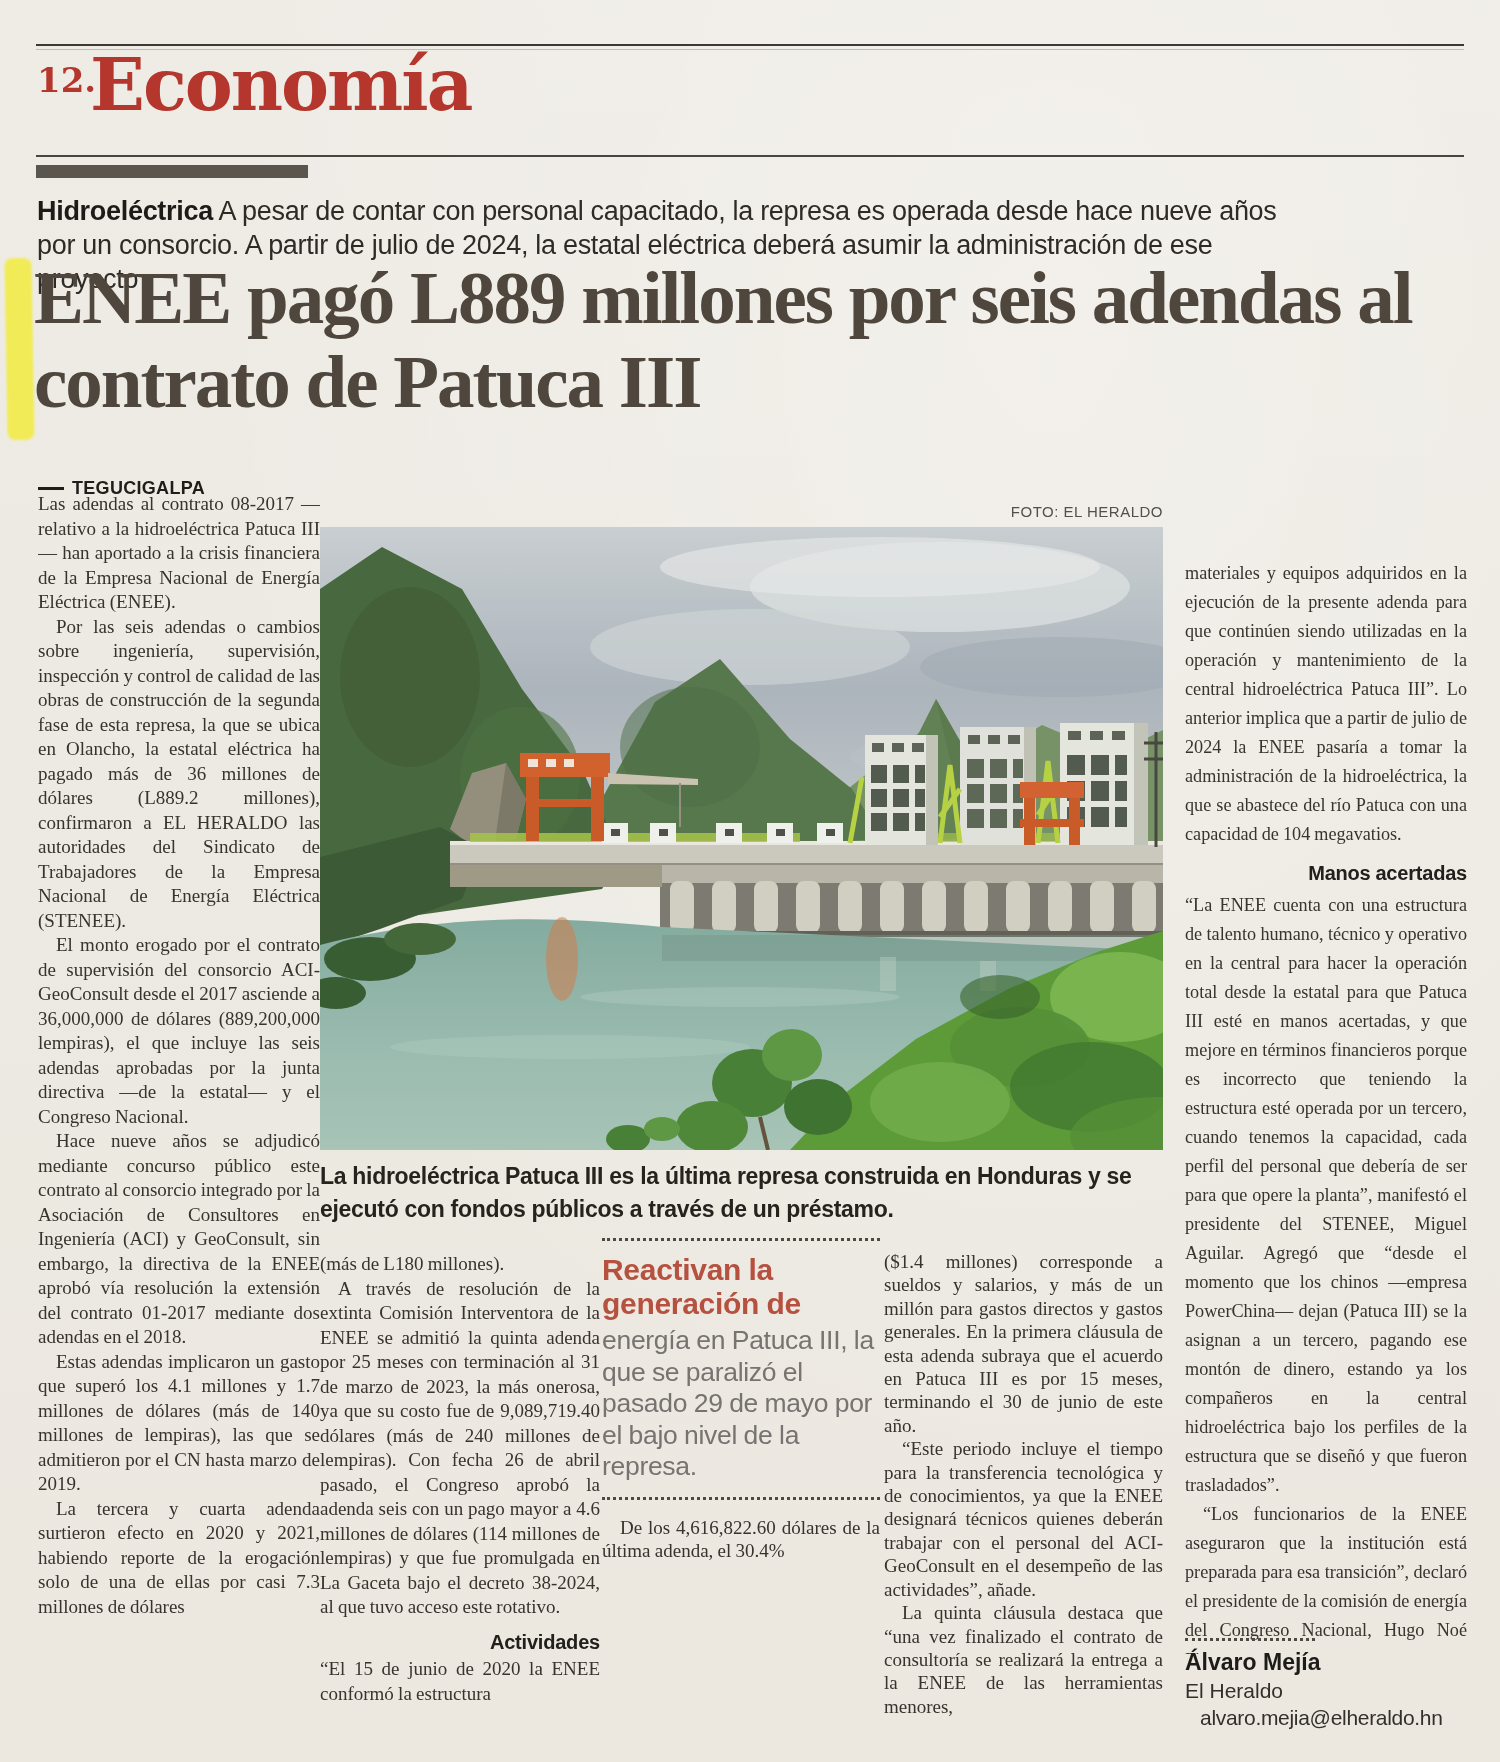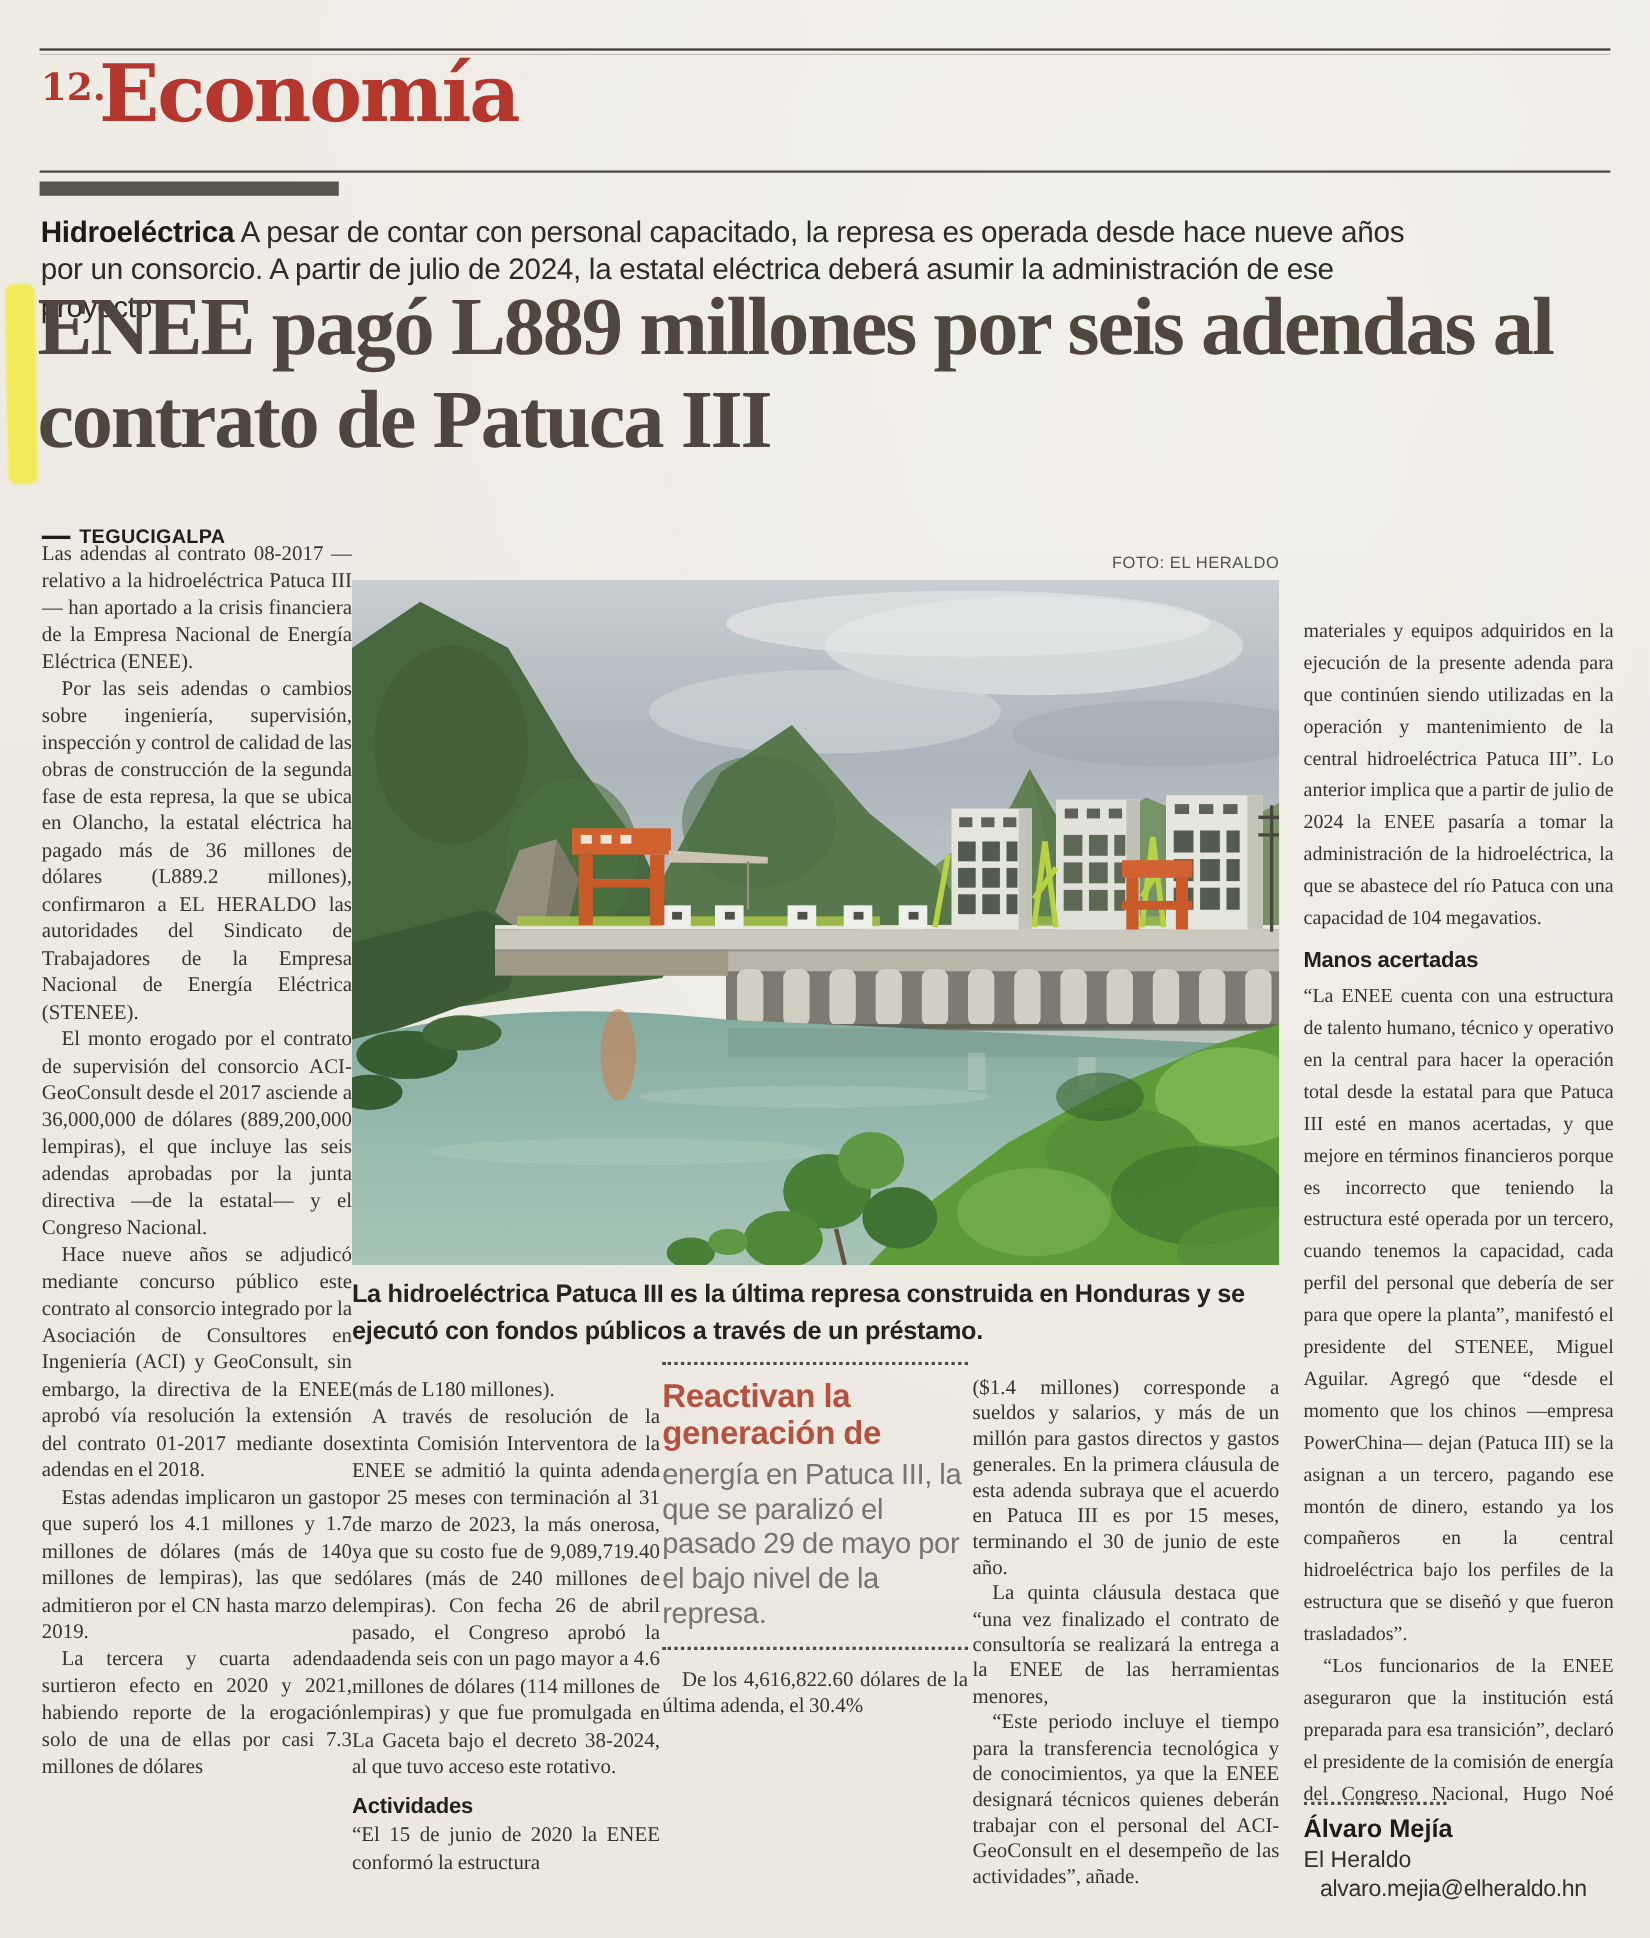--- a/index.html
+++ b/index.html
@@ -33,21 +33,21 @@
     opacity:.9;border-radius:8px;filter:blur(1px);transform:rotate(-1deg);}
   
   .col{position:absolute;text-align:justify;hyphens:auto;-webkit-hyphens:auto;word-spacing:-0.5px;}
   .col p{margin:0;}
   .col p.ind{text-indent:18px;}
   .bodytxt{font-size:19px;line-height:24.5px;color:#37332d;}
   .dateline{position:absolute;left:38px;top:478px;font-family:"Liberation Sans",sans-serif;
     font-weight:bold;font-size:18px;color:#1f1d1a;letter-spacing:.3px;}
   .dateline .tick{display:inline-block;width:26px;height:3px;background:#1f1d1a;margin-right:8px;vertical-align:4px;}
   .subhead{font-family:"Liberation Sans",sans-serif;font-weight:bold;font-size:20px;color:#22201c;
-    letter-spacing:-0.2px;margin:10px 0 3px 0 !important;text-indent:0 !important;text-align:left;}
+    letter-spacing:-0.2px;margin:10px 0 3px 0 !important;text-indent:0 !important;text-align:right;}
   
   .photo-credit{position:absolute;left:320px;top:503px;width:843px;text-align:right;
     font-family:"Liberation Sans",sans-serif;font-size:15px;color:#53504a;letter-spacing:.5px;}
   .photo{position:absolute;left:320px;top:527px;width:843px;height:623px;overflow:hidden;}
   .caption{position:absolute;left:320px;top:1160px;width:840px;
     font-family:"Liberation Sans",sans-serif;font-weight:bold;font-size:23px;line-height:33px;
     color:#26231f;letter-spacing:-0.3px;}
   
   .dotted{border:0;border-top:3px dotted #4e4a42;margin:0 0 12px 0;}
   .pq-title{font-family:"Liberation Sans",sans-serif;font-weight:bold;font-size:30px;line-height:34px;
@@ -308,22 +308,22 @@
     <p class="pq-title">Reactivan la generación de</p>
     <p class="pq-text">energía en Patuca III, la que se paralizó el pasado 29 de mayo por el bajo nivel de la represa.</p>
     <hr class="pq-rule-bottom">
     <div class="bodytxt" style="line-height:23.8px;">
       <p class="ind">De los 4,616,822.60 dólares de la última adenda, el 30.4%</p>
     </div>
   </div>
 
   <div class="col bodytxt" style="left:884px;top:1250px;width:279px;height:500px;overflow:hidden;line-height:23.4px;">
     <p>($1.4 millones) corresponde a sueldos y salarios, y más de un millón para gastos directos y gastos generales. En la primera cláusula de esta adenda subraya que el acuerdo en Patuca III es por 15 meses, terminando el 30 de junio de este año.</p>
+    <p class="ind">“Este periodo incluye el tiempo para la transferencia tecnológica y de conocimientos, ya que la ENEE designará técnicos quienes deberán trabajar con el personal del ACI-GeoConsult en el desempeño de las actividades”, añade.</p>
     <p class="ind">La quinta cláusula destaca que “una vez finalizado el contrato de consultoría se realizará la entrega a la ENEE de las herramientas menores,</p>
-    <p class="ind">“Este periodo incluye el tiempo para la transferencia tecnológica y de conocimientos, ya que la ENEE designará técnicos quienes deberán trabajar con el personal del ACI-GeoConsult en el desempeño de las actividades”, añade.</p>
   </div>
 
   <div class="col bodytxt" style="left:1185px;top:559px;width:282px;height:1095px;overflow:hidden;font-size:18.2px;line-height:29px;">
     <p>materiales y equipos adquiridos en la ejecución de la presente adenda para que continúen siendo utilizadas en la operación y mantenimiento de la central hidroeléctrica Patuca III”. Lo anterior implica que a partir de julio de 2024 la ENEE pasaría a tomar la administración de la hidroeléctrica, la que se abastece del río Patuca con una capacidad de 104 megavatios.</p>
     <p class="subhead">Manos acertadas</p>
     <p>“La ENEE cuenta con una estructura de talento humano, técnico y operativo en la central para hacer la operación total desde la estatal para que Patuca III esté en manos acertadas, y que mejore en términos financieros porque es incorrecto que teniendo la estructura esté operada por un tercero, cuando tenemos la capacidad, cada perfil del personal que debería de ser para que opere la planta”, manifestó el presidente del STENEE, Miguel Aguilar. Agregó que “desde el momento que los chinos —empresa PowerChina— dejan (Patuca III) se la asignan a un tercero, pagando ese montón de dinero, estando ya los compañeros en la central hidroeléctrica bajo los perfiles de la estructura que se diseñó y que fueron trasladados”.</p>
     <p class="ind"><span>“Los funcionarios de la ENEE aseguraron que la institución está preparada para esa transición”, declaró el presidente de la comisión de energía del Congreso Nacional, Hugo Noé Pino</span><span class="endmark"><i class="d1"></i><i class="d2"></i></span></p>
   </div>
 
   <div class="byline">

